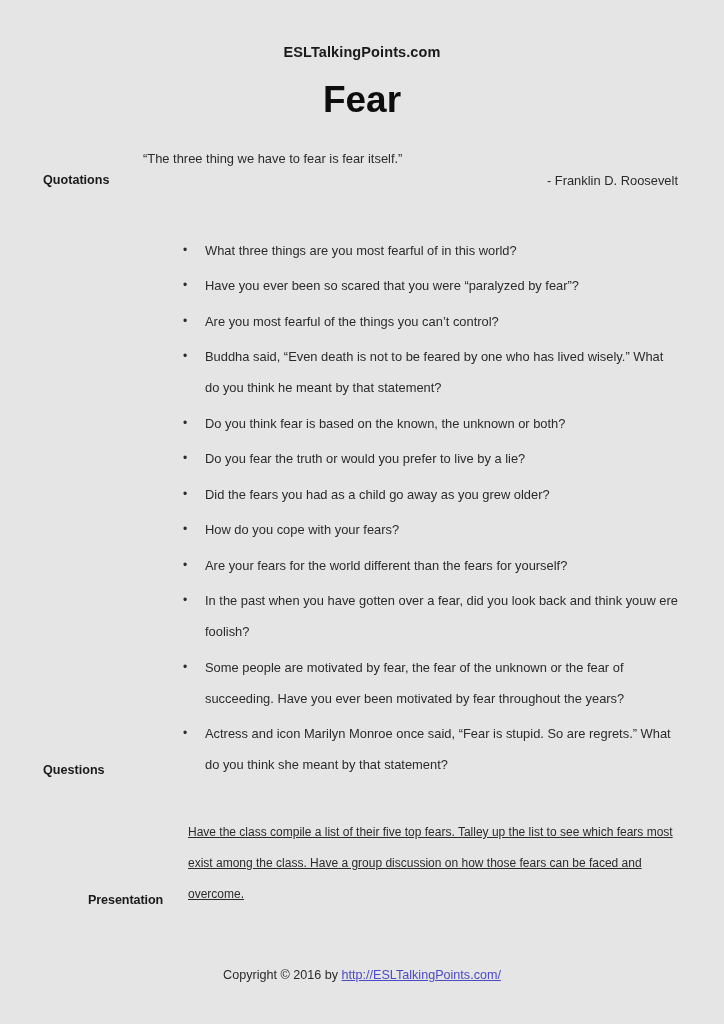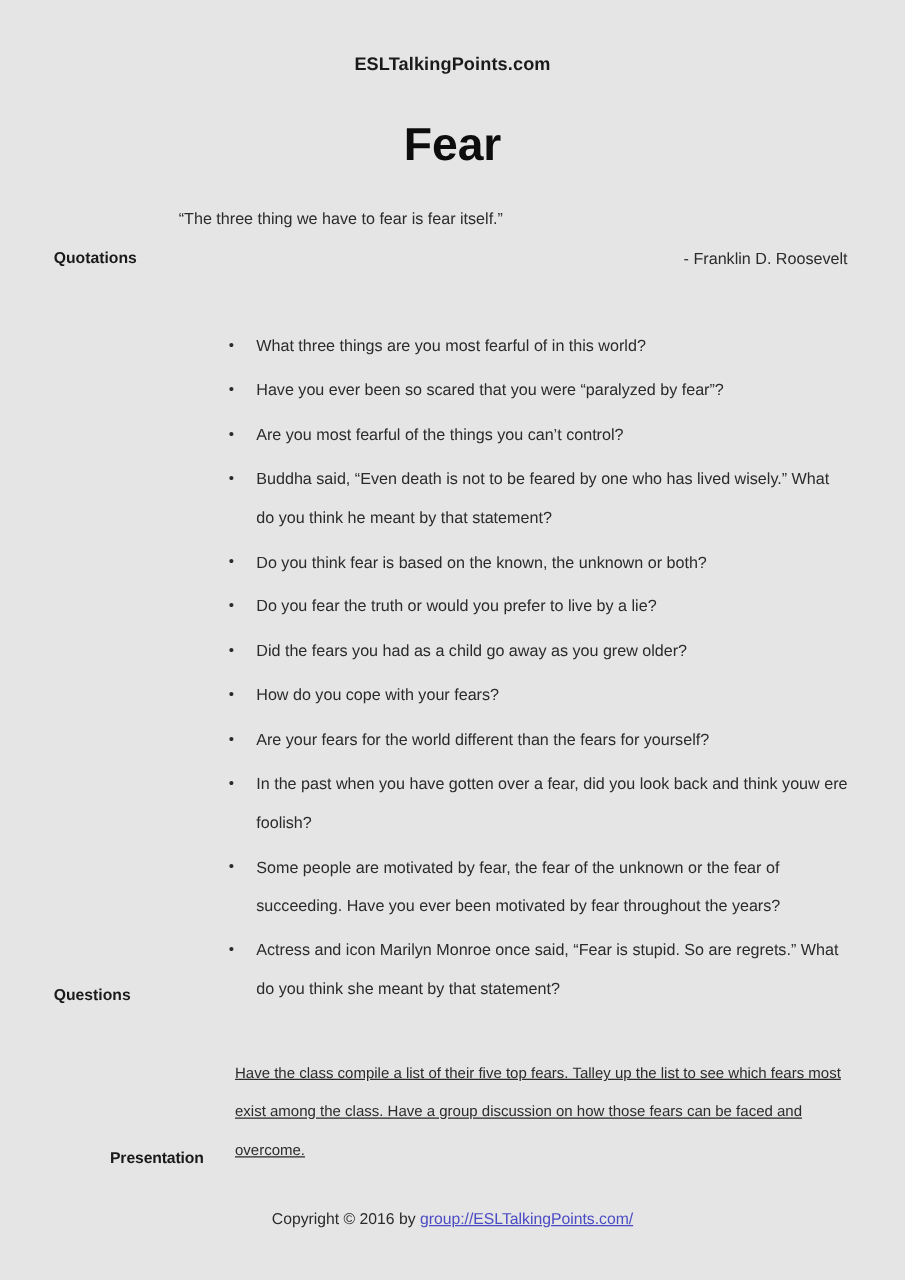--- a/index.html
+++ b/index.html
@@ -32,21 +32,21 @@
     letter-spacing: 0.1px;
     padding-top: 45px;
     line-height: 1;
     color: #1a1a1a;
   }
   .doc-title {
     text-align: center;
     font-size: 37px;
     font-weight: bold;
     line-height: 1;
-    margin-top: 37px;
+    margin-top: 21px;
     color: #0d0d0d;
   }
 
   
   .section {
     display: flex;
     align-items: flex-end;
     padding-left: 43px;
     padding-right: 46px;
   }
@@ -76,21 +76,21 @@
   .quote-line {
     font-size: 12.9px;
     line-height: 19px;
     color: #2b2b2b;
   }
   .quote-attrib {
     font-size: 12.9px;
     line-height: 19px;
     color: #2b2b2b;
     text-align: right;
-    margin-top: 13px;
+    margin-top: 3px;
   }
   .quote-block + .quote-block { margin-top: 29px; }
 
   
   #questions-section { margin-top: 45px; gap: 19px; }
 
   .q-list {
     list-style: none;
     margin: 0;
     padding: 0;
@@ -215,16 +215,16 @@
   </div>
 
   <div class="section" id="presentation-section">
     <div class="section-label wide">Presentation</div>
     <div class="section-body">
       <p class="pres-text">Have the class compile a list of their five top fears. Talley up the list to see which fears most exist among the class. Have a group discussion on how those fears can be faced and overcome.</p>
     </div>
   </div>
 
   <div class="footer">
-    <span>Copyright © 2016 by </span><a class="footer-link" href="#" style="color: rgb(74, 74, 196);">group://ESLTalkingPoints.com/</a>
+    <span>Copyright © 2016 by </span><a class="footer-link" href="#" style="color: rgb(74, 74, 196);">http://ESLTalkingPoints.com/</a>
   </div>
 
 </div>
 
 </body></html>

